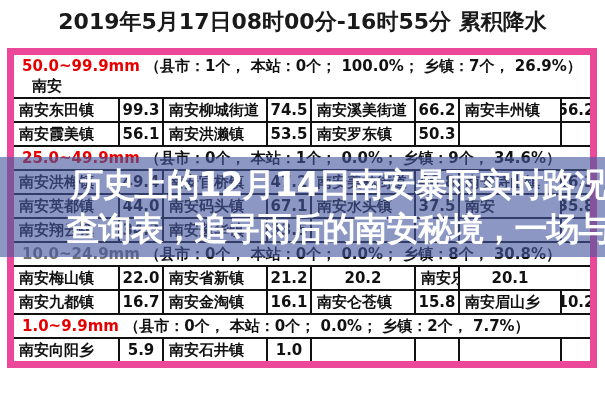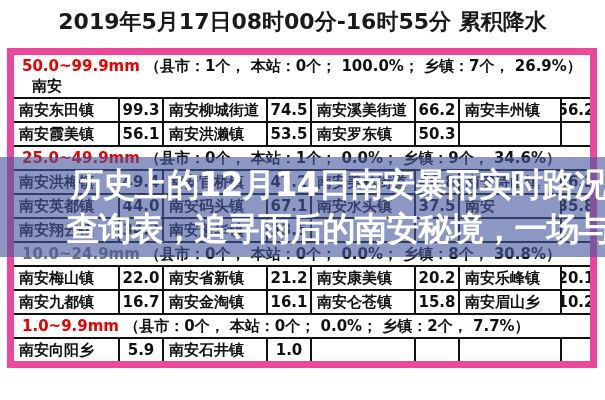--- a/index.html
+++ b/index.html
@@ -103,21 +103,20 @@
         <div class="cell val"></div>
         <div class="cell name c3"></div>
         <div class="cell val"></div>
       </div>
       <div class="sec-header"><span class="sec-range" style="color: #737373;">10.0~24.9mm</span><span class="sec-stats"> （县市：0个， 本站：0个； 0.0%； 乡镇：8个， 30.8%）</span></div>
       <div class="data-row">
         <div class="cell name c0">南安梅山镇</div>
         <div class="cell val">22.0</div>
         <div class="cell name c1">南安省新镇</div>
         <div class="cell val">21.2</div>
-        <div class="cell name c2">南安康美镇</div>
         <div class="cell val">20.2</div>
         <div class="cell name c3">南安乐峰镇</div>
         <div class="cell val">20.1</div>
       </div>
       <div class="data-row">
         <div class="cell name c0">南安九都镇</div>
         <div class="cell val">16.7</div>
         <div class="cell name c1">南安金淘镇</div>
         <div class="cell val">16.1</div>
         <div class="cell name c2">南安仑苍镇</div>

